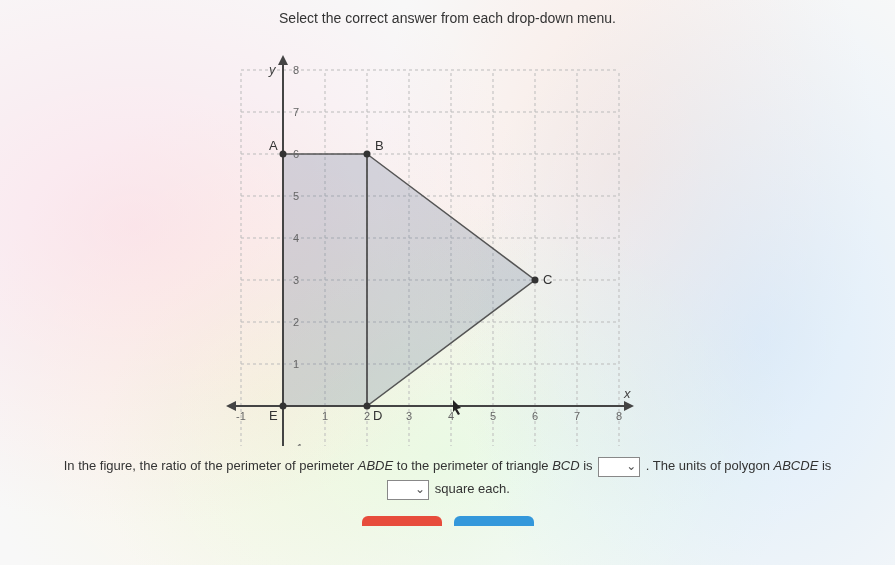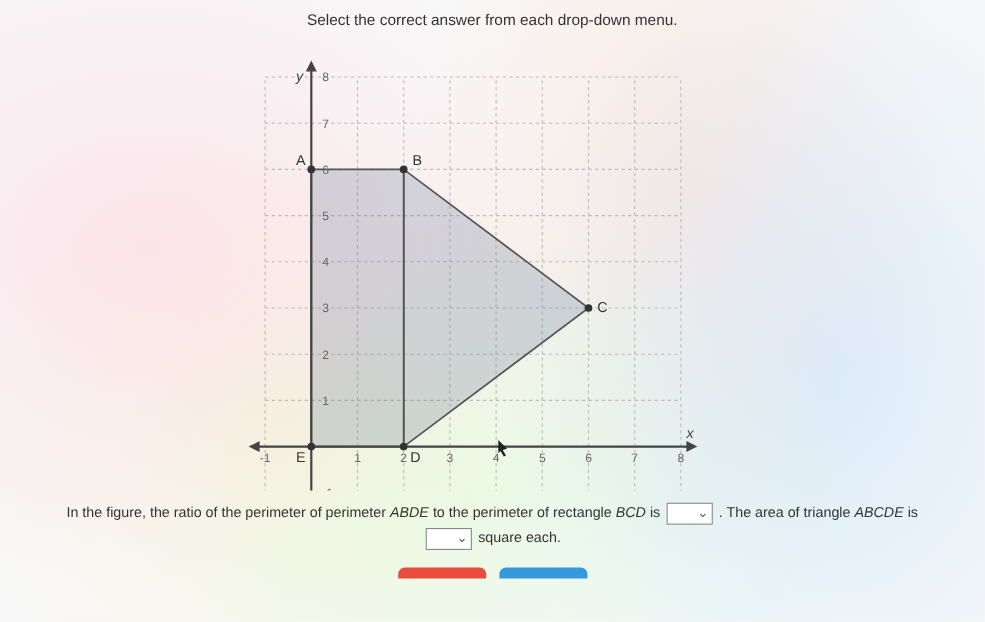--- a/index.html
+++ b/index.html
@@ -140,21 +140,21 @@
         <text x="335" y="248" font-size="13" fill="#333" font-weight="normal">C</text>
         <circle cx="159" cy="370" r="3.5" fill="#333"></circle>
         <text x="165" y="384" font-size="13" fill="#333" font-weight="normal">D</text>
         <circle cx="75" cy="370" r="3.5" fill="#333"></circle>
         <text x="61" y="384" font-size="13" fill="#333" font-weight="normal">E</text>
         <polygon points="245,364 253,372 249,373 252,378 250,379 247,374 245,376" fill="#222"></polygon>
       </svg>
   </div>
 
   <div class="question">
-    <span>In the figure, the ratio of the perimeter of perimeter </span><i>ABDE</i><span> to the perimeter of rectangle </span><i>BCD</i><span> is </span><span class="dropdown"></span><span> . The area of triangle </span><i>ABCDE</i><span> is </span><br>
+    <span>In the figure, the ratio of the perimeter of perimeter </span><i>ABDE</i><span> to the perimeter of triangle </span><i>BCD</i><span> is </span><span class="dropdown"></span><span> . The units of polygon </span><i>ABCDE</i><span> is </span><br>
     <span class="dropdown"></span><span> square each.</span>
   </div>
 
   <div class="button-row">
     <div class="btn btn-orange"></div>
     <div class="btn btn-blue"></div>
   </div>
 </div>
 
 </body></html>

